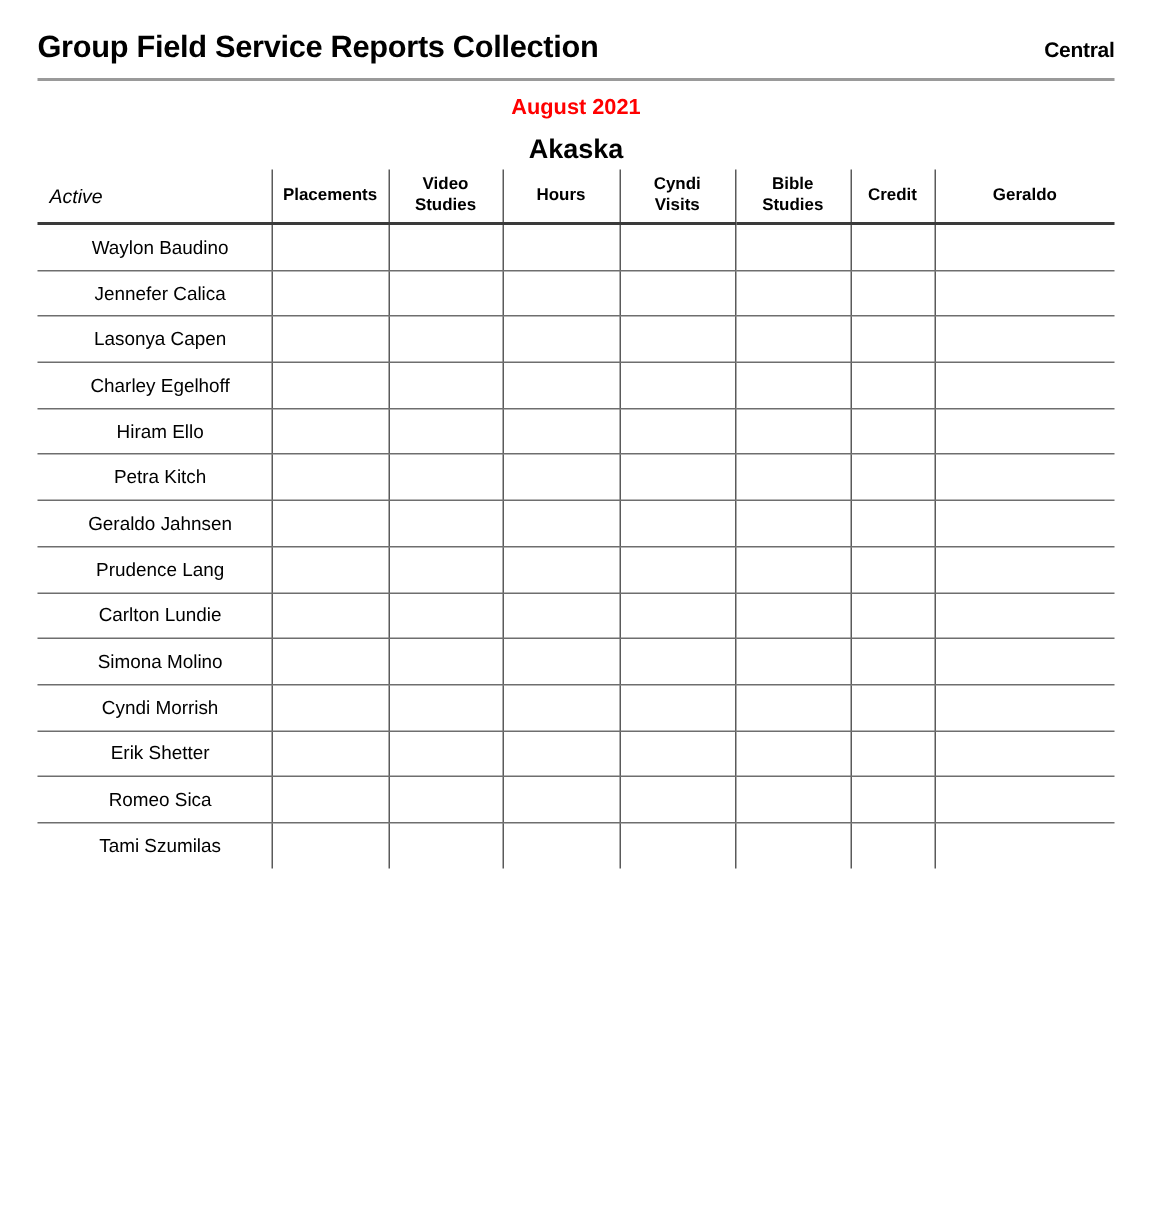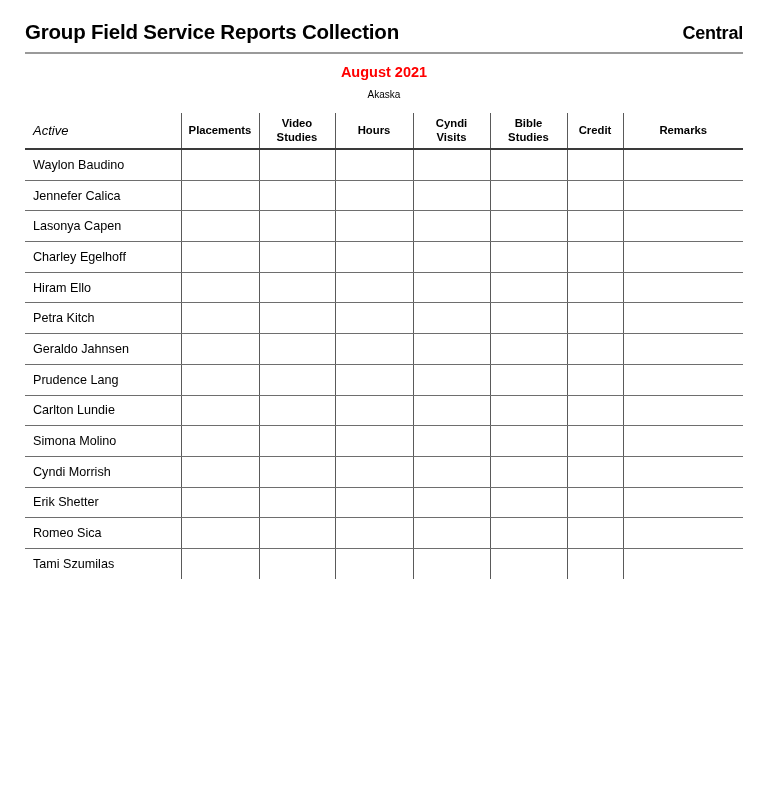--- a/index.html
+++ b/index.html
@@ -36,21 +36,21 @@
     justify-content: space-between;
   }
   .masthead-title {
     font-size: 20.5px;
     font-weight: bold;
     letter-spacing: -0.2px;
     line-height: 1;
     white-space: nowrap;
   }
   .masthead-region {
-    font-size: 18px;
+    font-size: 14px;
     font-weight: bold;
     letter-spacing: -0.2px;
     line-height: 1;
     white-space: nowrap;
   }
   .masthead-rule {
     position: absolute;
     left: 25px;
     top: 52px;
     width: 718px;
@@ -68,22 +68,22 @@
     white-space: nowrap;
   }
   .subhead-period {
     top: 65px;
     font-size: 14.5px;
     font-weight: bold;
     text-align: center;
   }
   .subhead-group {
     top: 90px;
-    font-size: 10px;
-    font-weight: normal;
+    font-size: 18px;
+    font-weight: bold;
     text-align: center;
   }
 
   
   .report-table {
     position: absolute;
     left: 25px;
     top: 113px;
     width: 718px;
     border-collapse: collapse;
@@ -136,21 +136,21 @@
 
   tbody td {
     height: 29.7px;
     border-bottom: 1.6px solid #6e6e6e;
   }
   tbody tr:last-child td {
     border-bottom: none;
   }
   tbody td.name-cell {
     font-size: 12.6px;
-    text-align: left;
+    text-align: center;
     padding-left: 8px;
     white-space: nowrap;
     margin-top: 44px;
   }
 </style>
 </head>
 <body>
 
 <div class="page">
 
@@ -195,21 +195,21 @@
           <span class="hl">Visits</span>
         </th>
         <th>
           <span class="hl">Bible</span>
           <span class="hl">Studies</span>
         </th>
         <th>
           <span class="hl">Credit</span>
         </th>
         <th>
-          <span class="hl">Remarks</span>
+          <span class="hl">Geraldo</span>
         </th>
       </tr>
     </thead>
     <tbody id="table-body">
         <tr>
           <td class="name-cell">Waylon Baudino</td>
           <td></td>
           <td></td>
           <td></td>
           <td></td>

